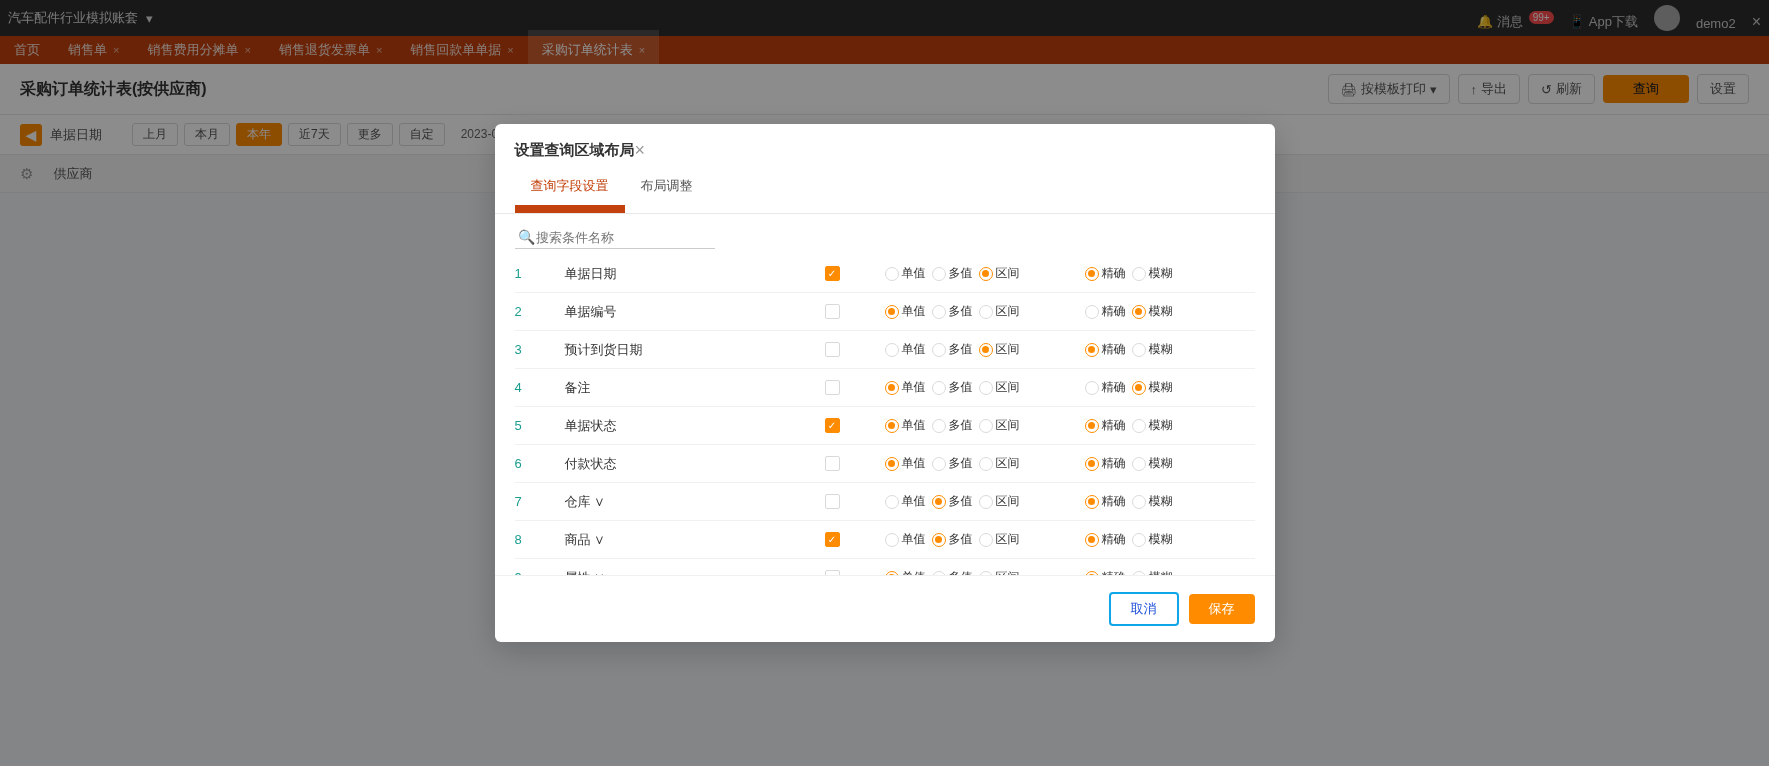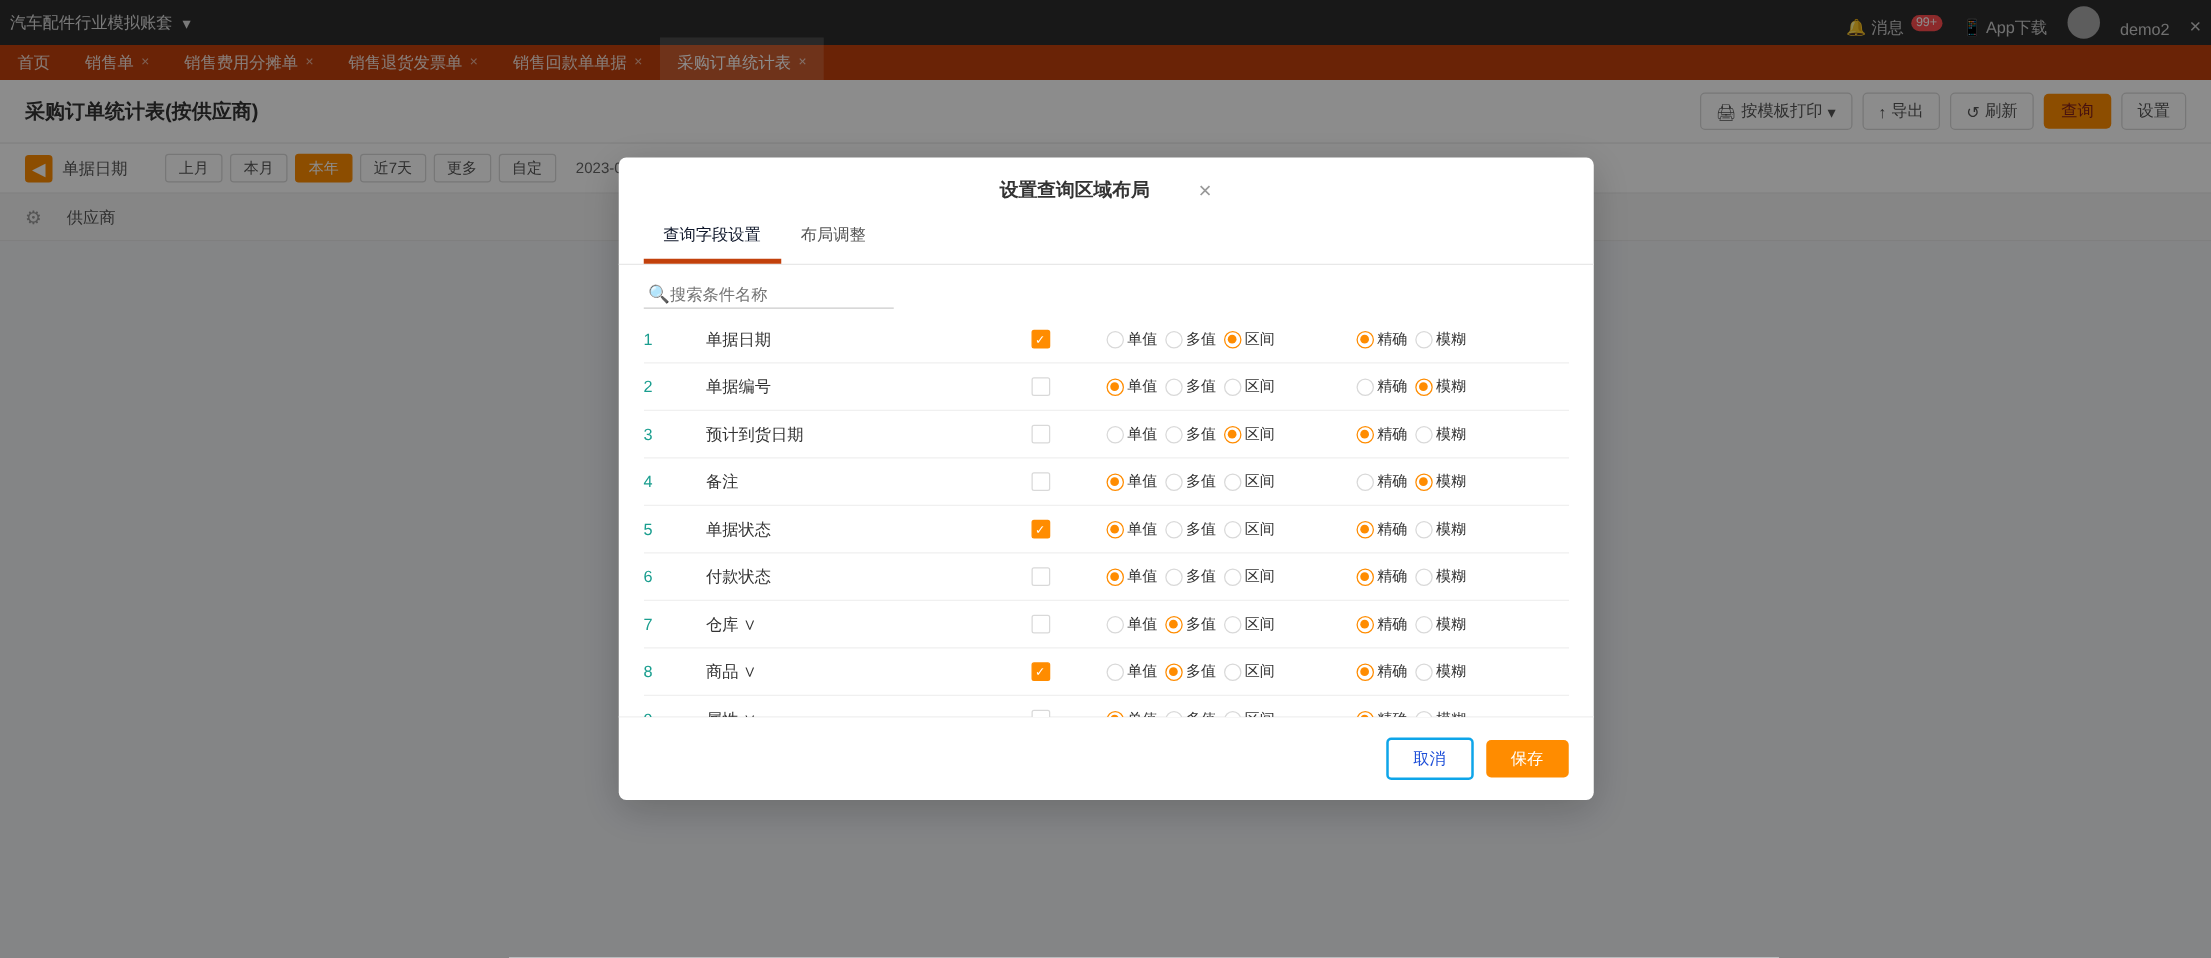--- a/index.html
+++ b/index.html
@@ -56,21 +56,21 @@
       justify-content: space-between;
     }
     .page-title { font-size: 16px; font-weight: bold; color: #333; }
     .page-actions { display: flex; align-items: center; gap: 8px; }
     .btn-outline {
       border: 1px solid #d9d9d9; background: #fff; padding: 5px 12px;
       border-radius: 4px; cursor: pointer; font-size: 13px; color: #555;
       display: flex; align-items: center; gap: 4px;
     }
     .btn-primary {
-      background: #ff8c00; border: none; color: #7f1d1d; padding: 5px 14px;
+      background: #ff8c00; border: none; color: #0f172a; padding: 5px 30px;
       border-radius: 4px; cursor: pointer; font-size: 13px;
     }
 
     
     .filter-bar {
       background: #fff;
       padding: 8px 20px;
       border-bottom: 1px solid #e8e8e8;
       display: flex;
       align-items: center;
@@ -119,44 +119,43 @@
       width: 780px;
       max-height: 680px;
       box-shadow: 0 8px 32px rgba(0,0,0,0.2);
       display: flex;
       flex-direction: column;
     }
     .dialog-header {
       padding: 16px 20px 0 20px;
       display: flex;
       align-items: center;
-      justify-content: center;
+      justify-content: flex-start;
       border-bottom: none;
-      gap: 39px;
     }
     .dialog-title { font-size: 15px; font-weight: bold; color: #333; }
     .dialog-close { cursor: pointer; color: #999; font-size: 18px; }
 
     
     .dialog-tabs {
       display: flex;
       gap: 0;
       padding: 10px 20px 0 20px;
       border-bottom: 1px solid #e8e8e8;
     }
     .dialog-tab {
       padding: 6px 16px 10px 16px;
       font-size: 13px;
       color: #555;
       cursor: pointer;
       border-bottom: 2px solid transparent;
     }
     .dialog-tab.active {
-      color: #0f172a;
-      border-bottom: 4px solid #c2410c;
+      color: #c2410c;
+      border-bottom: 8px solid #c2410c;
       font-family: Liberation Serif, serif;
     }
 
     
     .dialog-search {
       padding: 12px 20px 6px 20px;
       display: flex;
       align-items: center;
       gap: 8px;
     }

